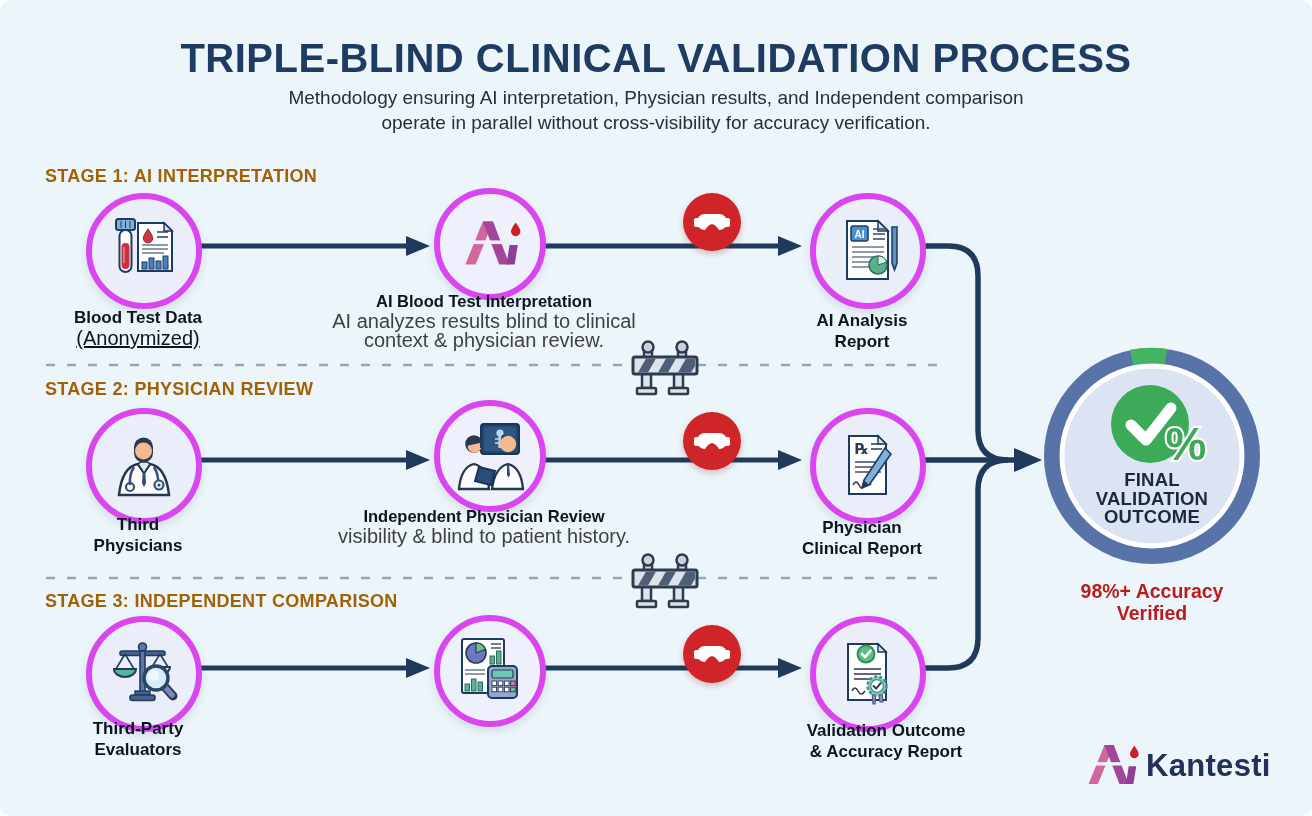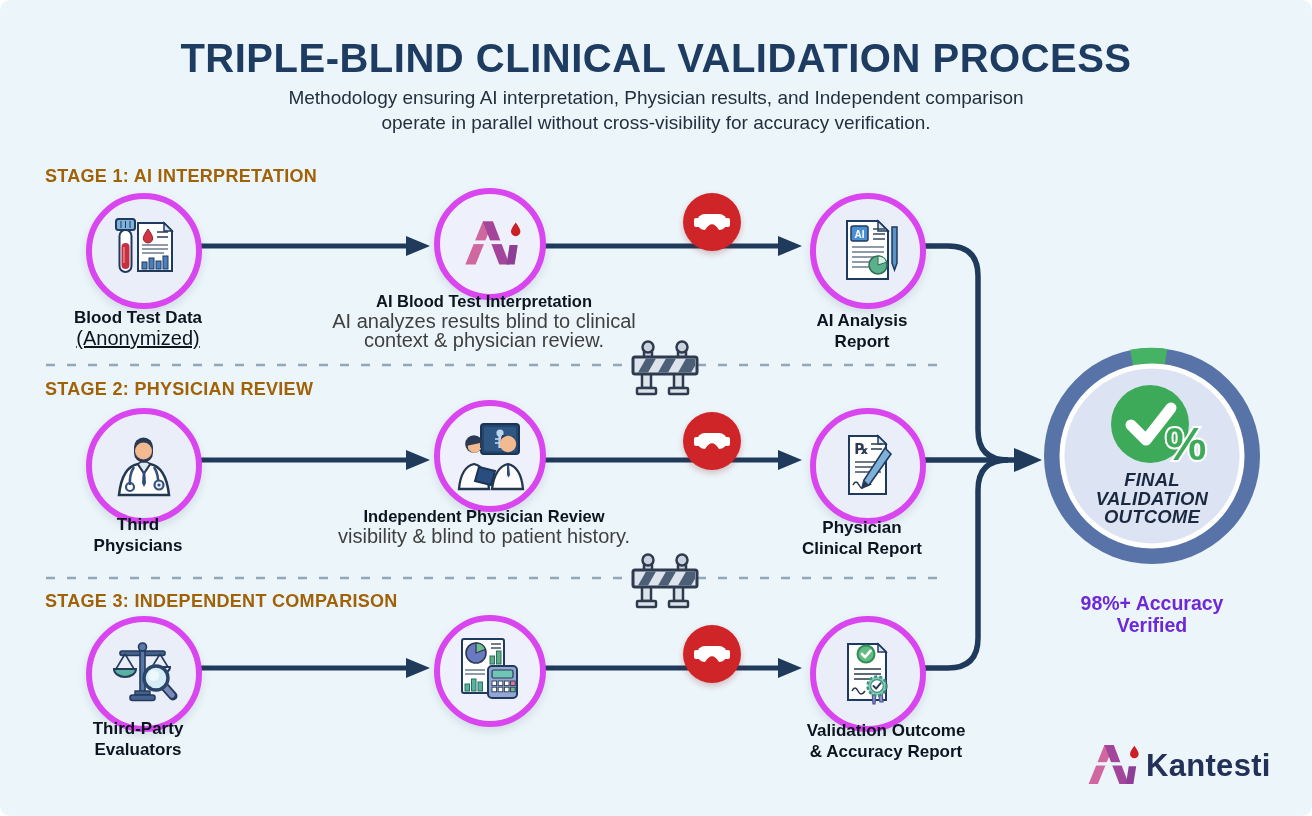--- a/index.html
+++ b/index.html
@@ -43,25 +43,25 @@
     color:#0c141f;line-height:21px;z-index:4;
   }
   .node-label .regular{font-weight:400;font-size:20px;text-decoration:underline;}
   .proc-label{position:absolute;left:324px;width:320px;text-align:center;z-index:4;}
   .proc-title{font-size:16.5px;font-weight:700;color:#0c141f;line-height:21px;}
   .proc-desc{font-size:20px;color:#404040;line-height:19px;}
   
   .final-text{
     position:absolute;left:1052px;top:471px;width:200px;text-align:center;
     font-size:18.5px;line-height:18.5px;font-weight:800;color:#1b2940;
-    letter-spacing:.2px;z-index:4;font-style:italic;
+    letter-spacing:.2px;z-index:4;
   }
   .final-caption{
     position:absolute;left:1047px;top:581px;width:210px;text-align:center;
-    font-size:19.5px;line-height:21.5px;font-weight:700;color:#6d28d9;z-index:4;margin-top:12px;
+    font-size:19.5px;line-height:21.5px;font-weight:700;color:#b91c1c;z-index:4;
   }
   
   .brand-word{
     position:absolute;left:1146px;top:748px;font-size:31px;font-weight:700;
     color:#233158;letter-spacing:.3px;z-index:4;
   }
 </style>
 </head>
 <body>
 

